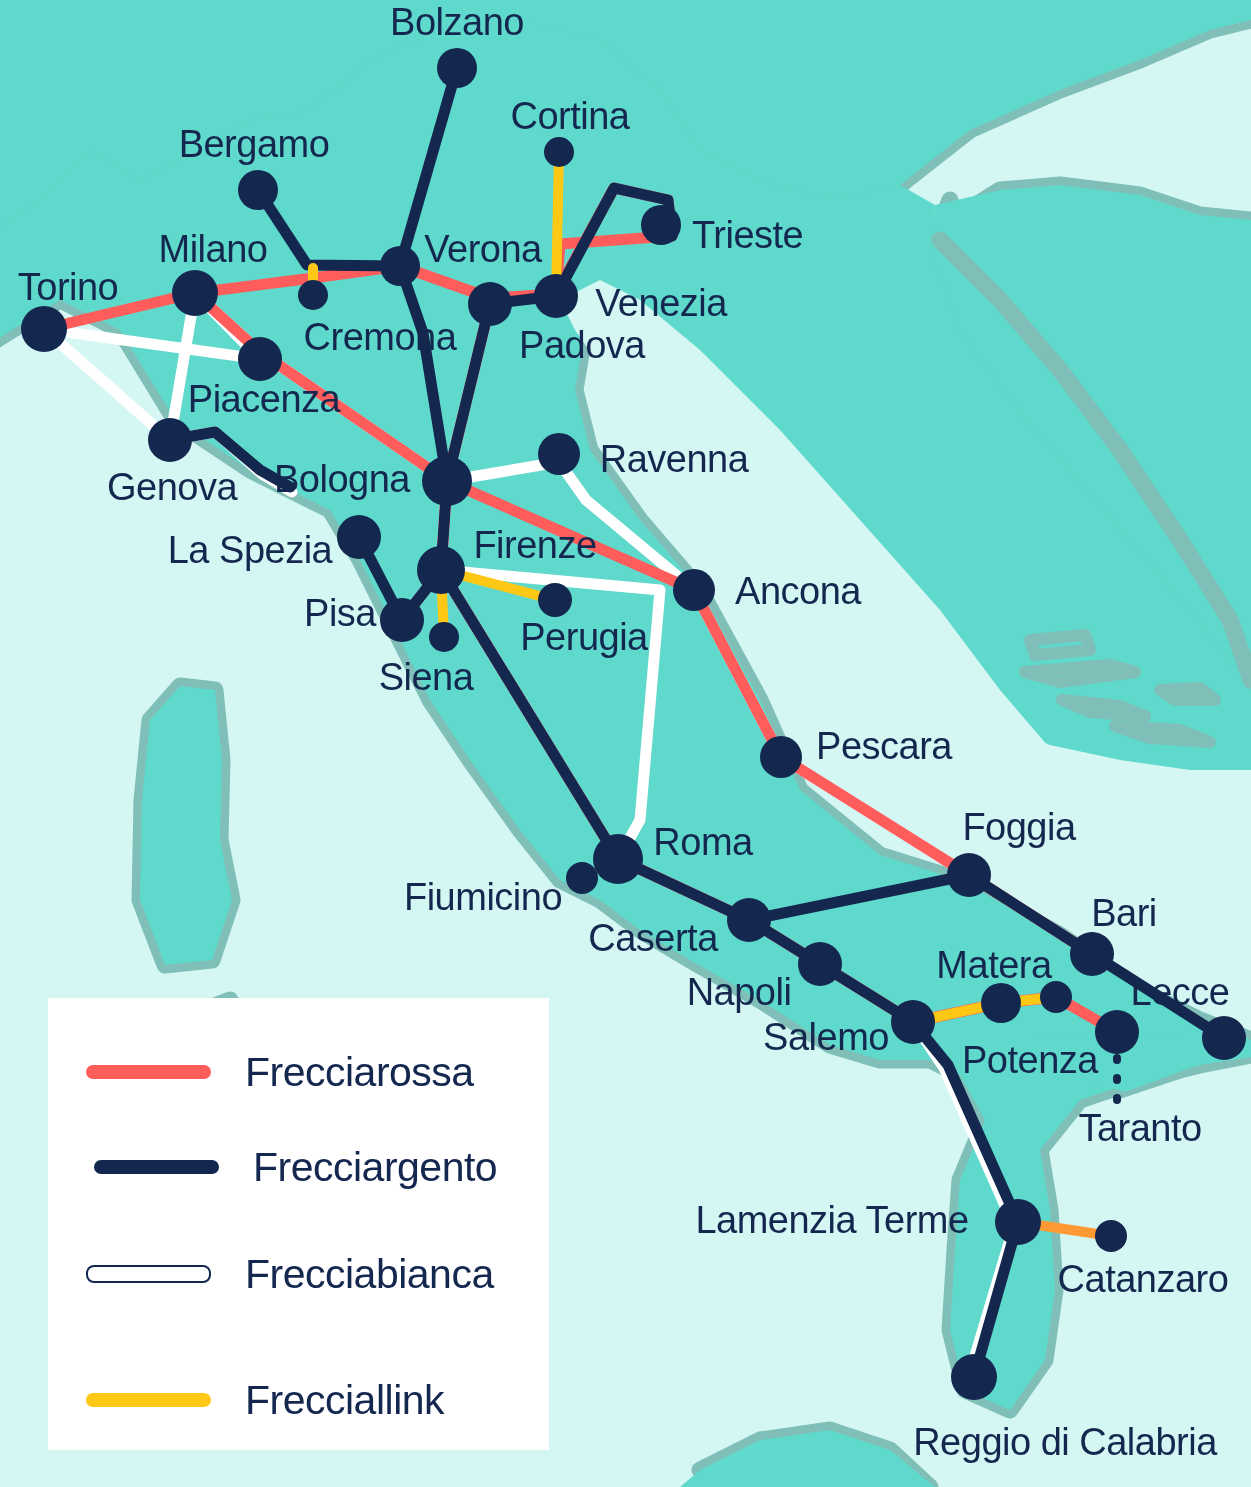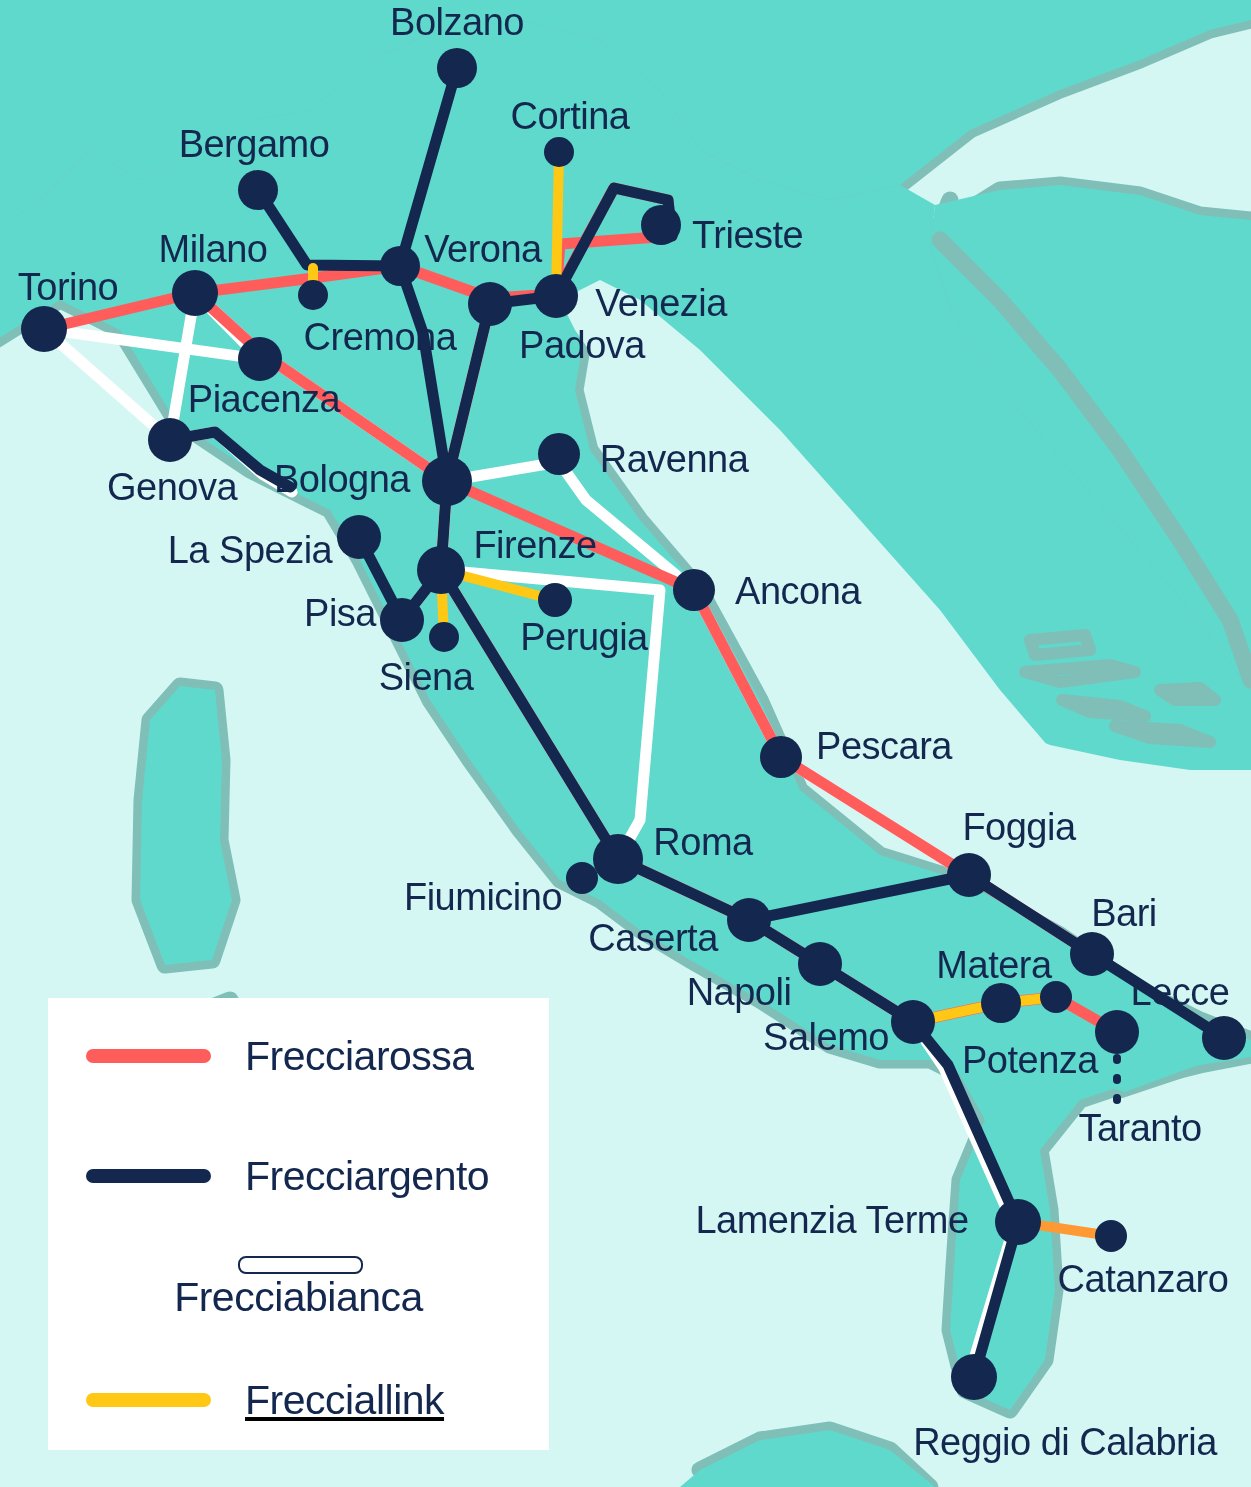--- a/index.html
+++ b/index.html
@@ -296,31 +296,31 @@
         <text x="1180" y="1005" text-anchor="middle" class="city-label">Lecce</text>
         <text x="1140" y="1141" text-anchor="middle" class="city-label">Taranto</text>
         <text x="832" y="1233" text-anchor="middle" class="city-label">Lamenzia Terme</text>
         <text x="1143" y="1292" text-anchor="middle" class="city-label">Catanzaro</text>
         <text x="1065" y="1455" text-anchor="middle" class="city-label">Reggio di Calabria</text>
       </g>
 
   </svg>
 
   <div class="legend-panel">
-    <div class="legend-row" style="top:28px;align-items:center;">
+    <div class="legend-row" style="top:44px;align-items:center;">
       <span class="legend-swatch" style="background:#FF5C5C;"></span>
       <span class="legend-text">Frecciarossa</span>
     </div>
-    <div class="legend-row" style="top:148px;">
+    <div class="legend-row" style="top:139px;margin-left:8px;">
       <span class="legend-swatch" style="background:#13274F;"></span>
       <span class="legend-text">Frecciargento</span>
     </div>
-    <div class="legend-row" style="top:258px;flex-direction:column;">
+    <div class="legend-row" style="top:246px;">
       <span class="legend-swatch hollow"></span>
       <span class="legend-text">Frecciabianca</span>
     </div>
-    <div class="legend-row" style="top:372px;text-decoration:underline;">
+    <div class="legend-row" style="top:372px;">
       <span class="legend-swatch" style="background:#FFC814;"></span>
       <span class="legend-text">Frecciallink</span>
     </div>
   </div>
 
 </div>
 
 </body></html>

